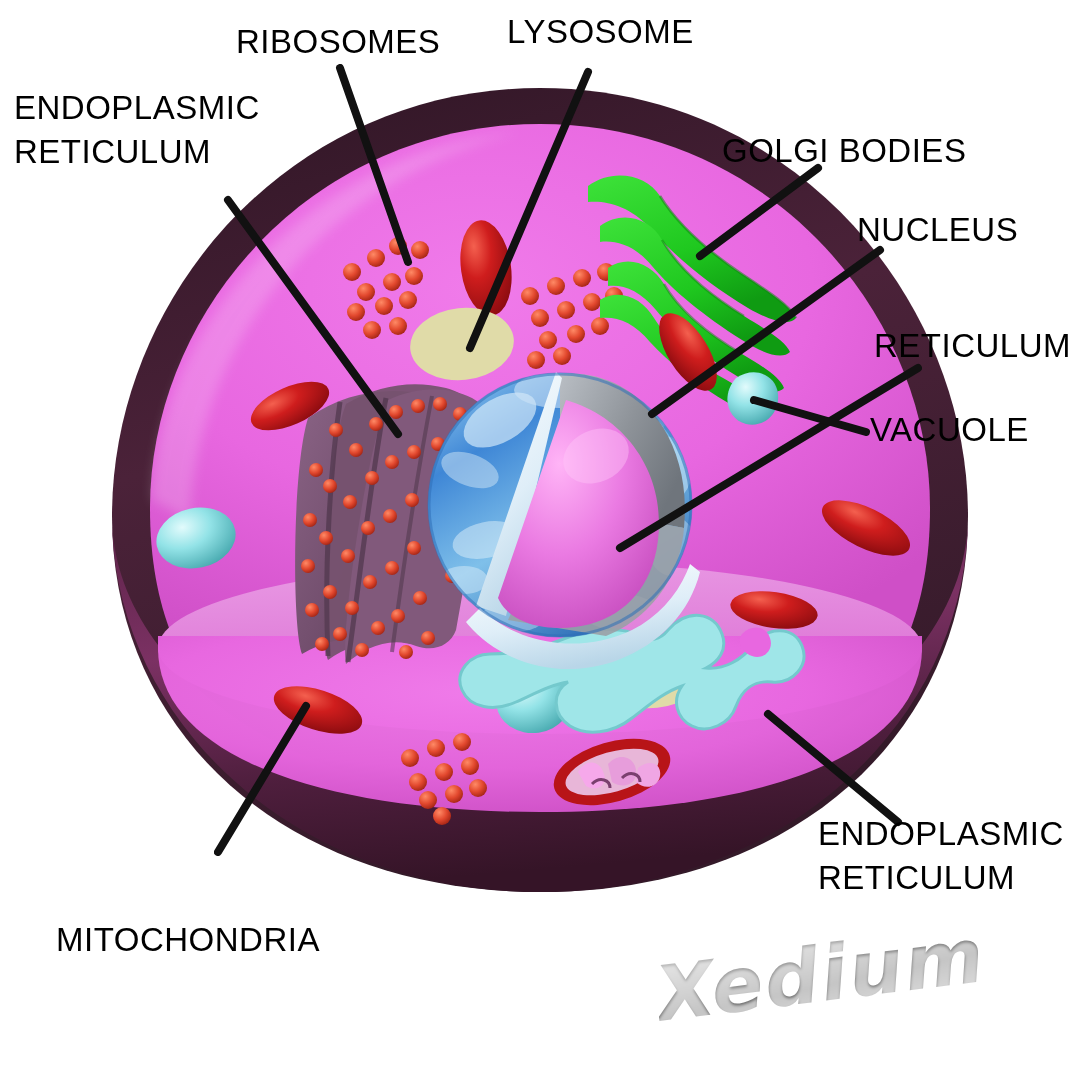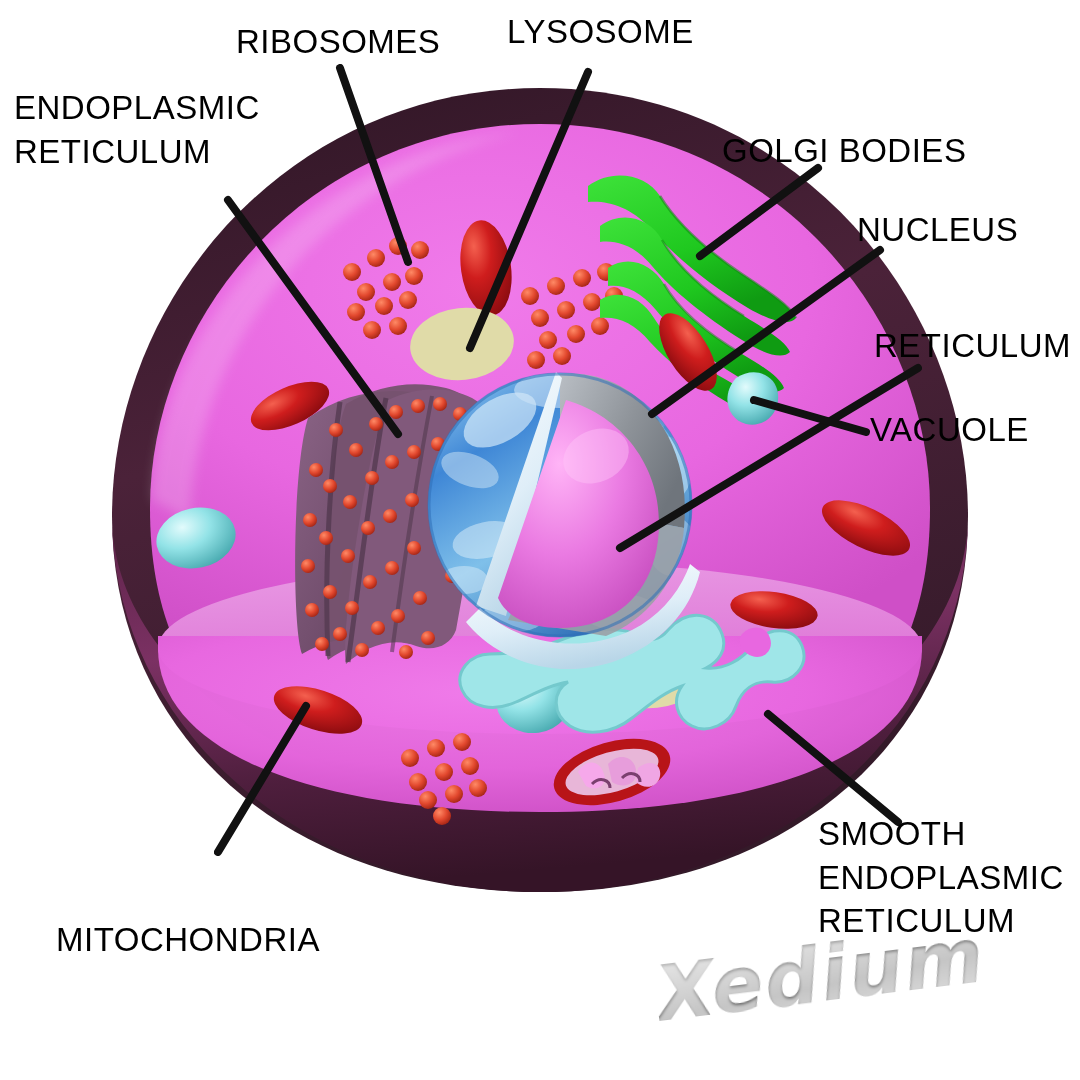--- a/index.html
+++ b/index.html
@@ -367,21 +367,20 @@
       <div class="label" style="left: 857px; top: 208px;">
         <div>NUCLEUS</div>
       </div>
       <div class="label" style="left: 874px; top: 324px;">
         <div>RETICULUM</div>
       </div>
       <div class="label" style="left: 870px; top: 408px;">
         <div>VACUOLE</div>
       </div>
       <div class="label" style="left: 818px; top: 812px;">
-        <div>SMOOTH</div>
         <div>ENDOPLASMIC</div>
         <div>RETICULUM</div>
       </div>
       <div class="label" style="left: 18px; top: 918px; margin-left: 38px;">
         <div>MITOCHONDRIA</div>
       </div>
     </div>
 
   <div class="watermark">Xedium</div>
 

